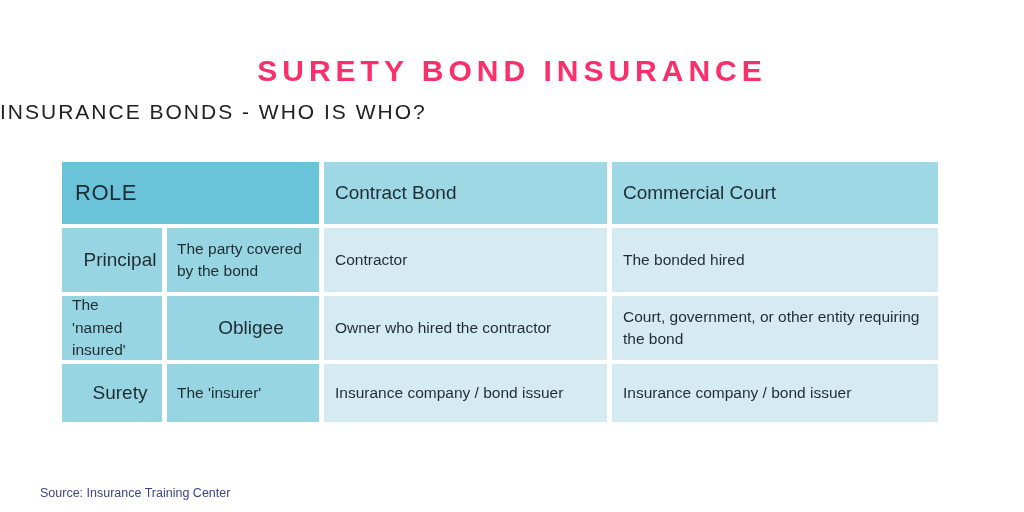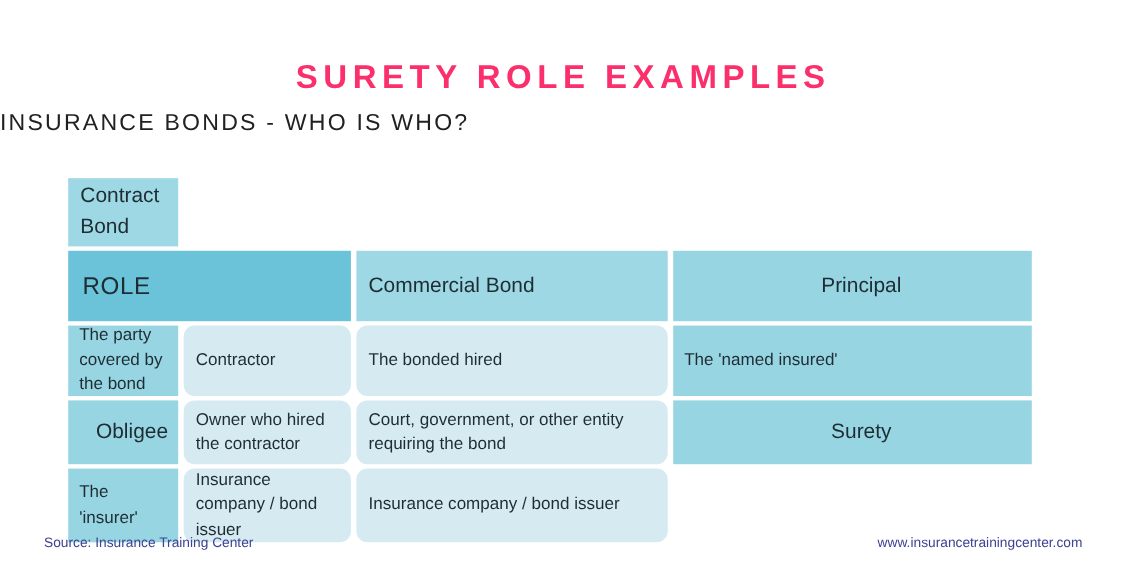--- a/index.html
+++ b/index.html
@@ -81,21 +81,20 @@
     background: var(--cell-teal-bg, #98D5E2);
     font-size: 15.5px;
     padding-left: 10px;
     padding-right: 10px;
   }
   .cell.light {
     background: var(--cell-light-bg, #D6EAF2);
     font-size: 15.5px;
     padding-left: 11px;
     padding-right: 12px;
-    border-radius: 10px;
   }
   .footer-source {
     position: absolute;
     left: 40px;
     top: 486px;
     font-size: 12.5px;
     color: var(--footer-text, #3E4392);
   }
   .footer-site {
     position: absolute;
@@ -103,41 +102,40 @@
     top: 486px;
     font-size: 12.5px;
     color: var(--footer-text, #3E4392);
   }
 </style>
 </head>
 <body>
 
 <div class="canvas">
 
-  <div class="page-title">SURETY ROLE EXAMPLES</div>
+  <div class="page-title">SURETY BOND INSURANCE</div>
   <div class="page-subtitle">INSURANCE BONDS - WHO IS WHO?</div>
 
   <div class="roles-table">
 
+    <div class="cell head-role">ROLE</div>
     <div class="cell head-bond">Contract Bond</div>
-    <div class="cell head-role">ROLE</div>
-    <div class="cell head-bond">Commercial Bond</div>
+    <div class="cell head-bond">Commercial Court</div>
 
     <div class="cell role-name">Principal</div>
     <div class="cell role-def">The party covered by the bond</div>
     <div class="cell light">Contractor</div>
     <div class="cell light">The bonded hired</div>
 
     <div class="cell role-def">The 'named insured'</div>
     <div class="cell role-name">Obligee</div>
     <div class="cell light">Owner who hired the contractor</div>
     <div class="cell light">Court, government, or other entity requiring the bond</div>
 
     <div class="cell role-name">Surety</div>
     <div class="cell role-def">The 'insurer'</div>
     <div class="cell light">Insurance company / bond issuer</div>
     <div class="cell light">Insurance company / bond issuer</div>
   </div>
 
   <div class="footer-source">Source: Insurance Training Center</div>
-  <div class="footer-site">www.insurancetrainingcenter.com</div>
 
 </div>
 
 </body></html>

